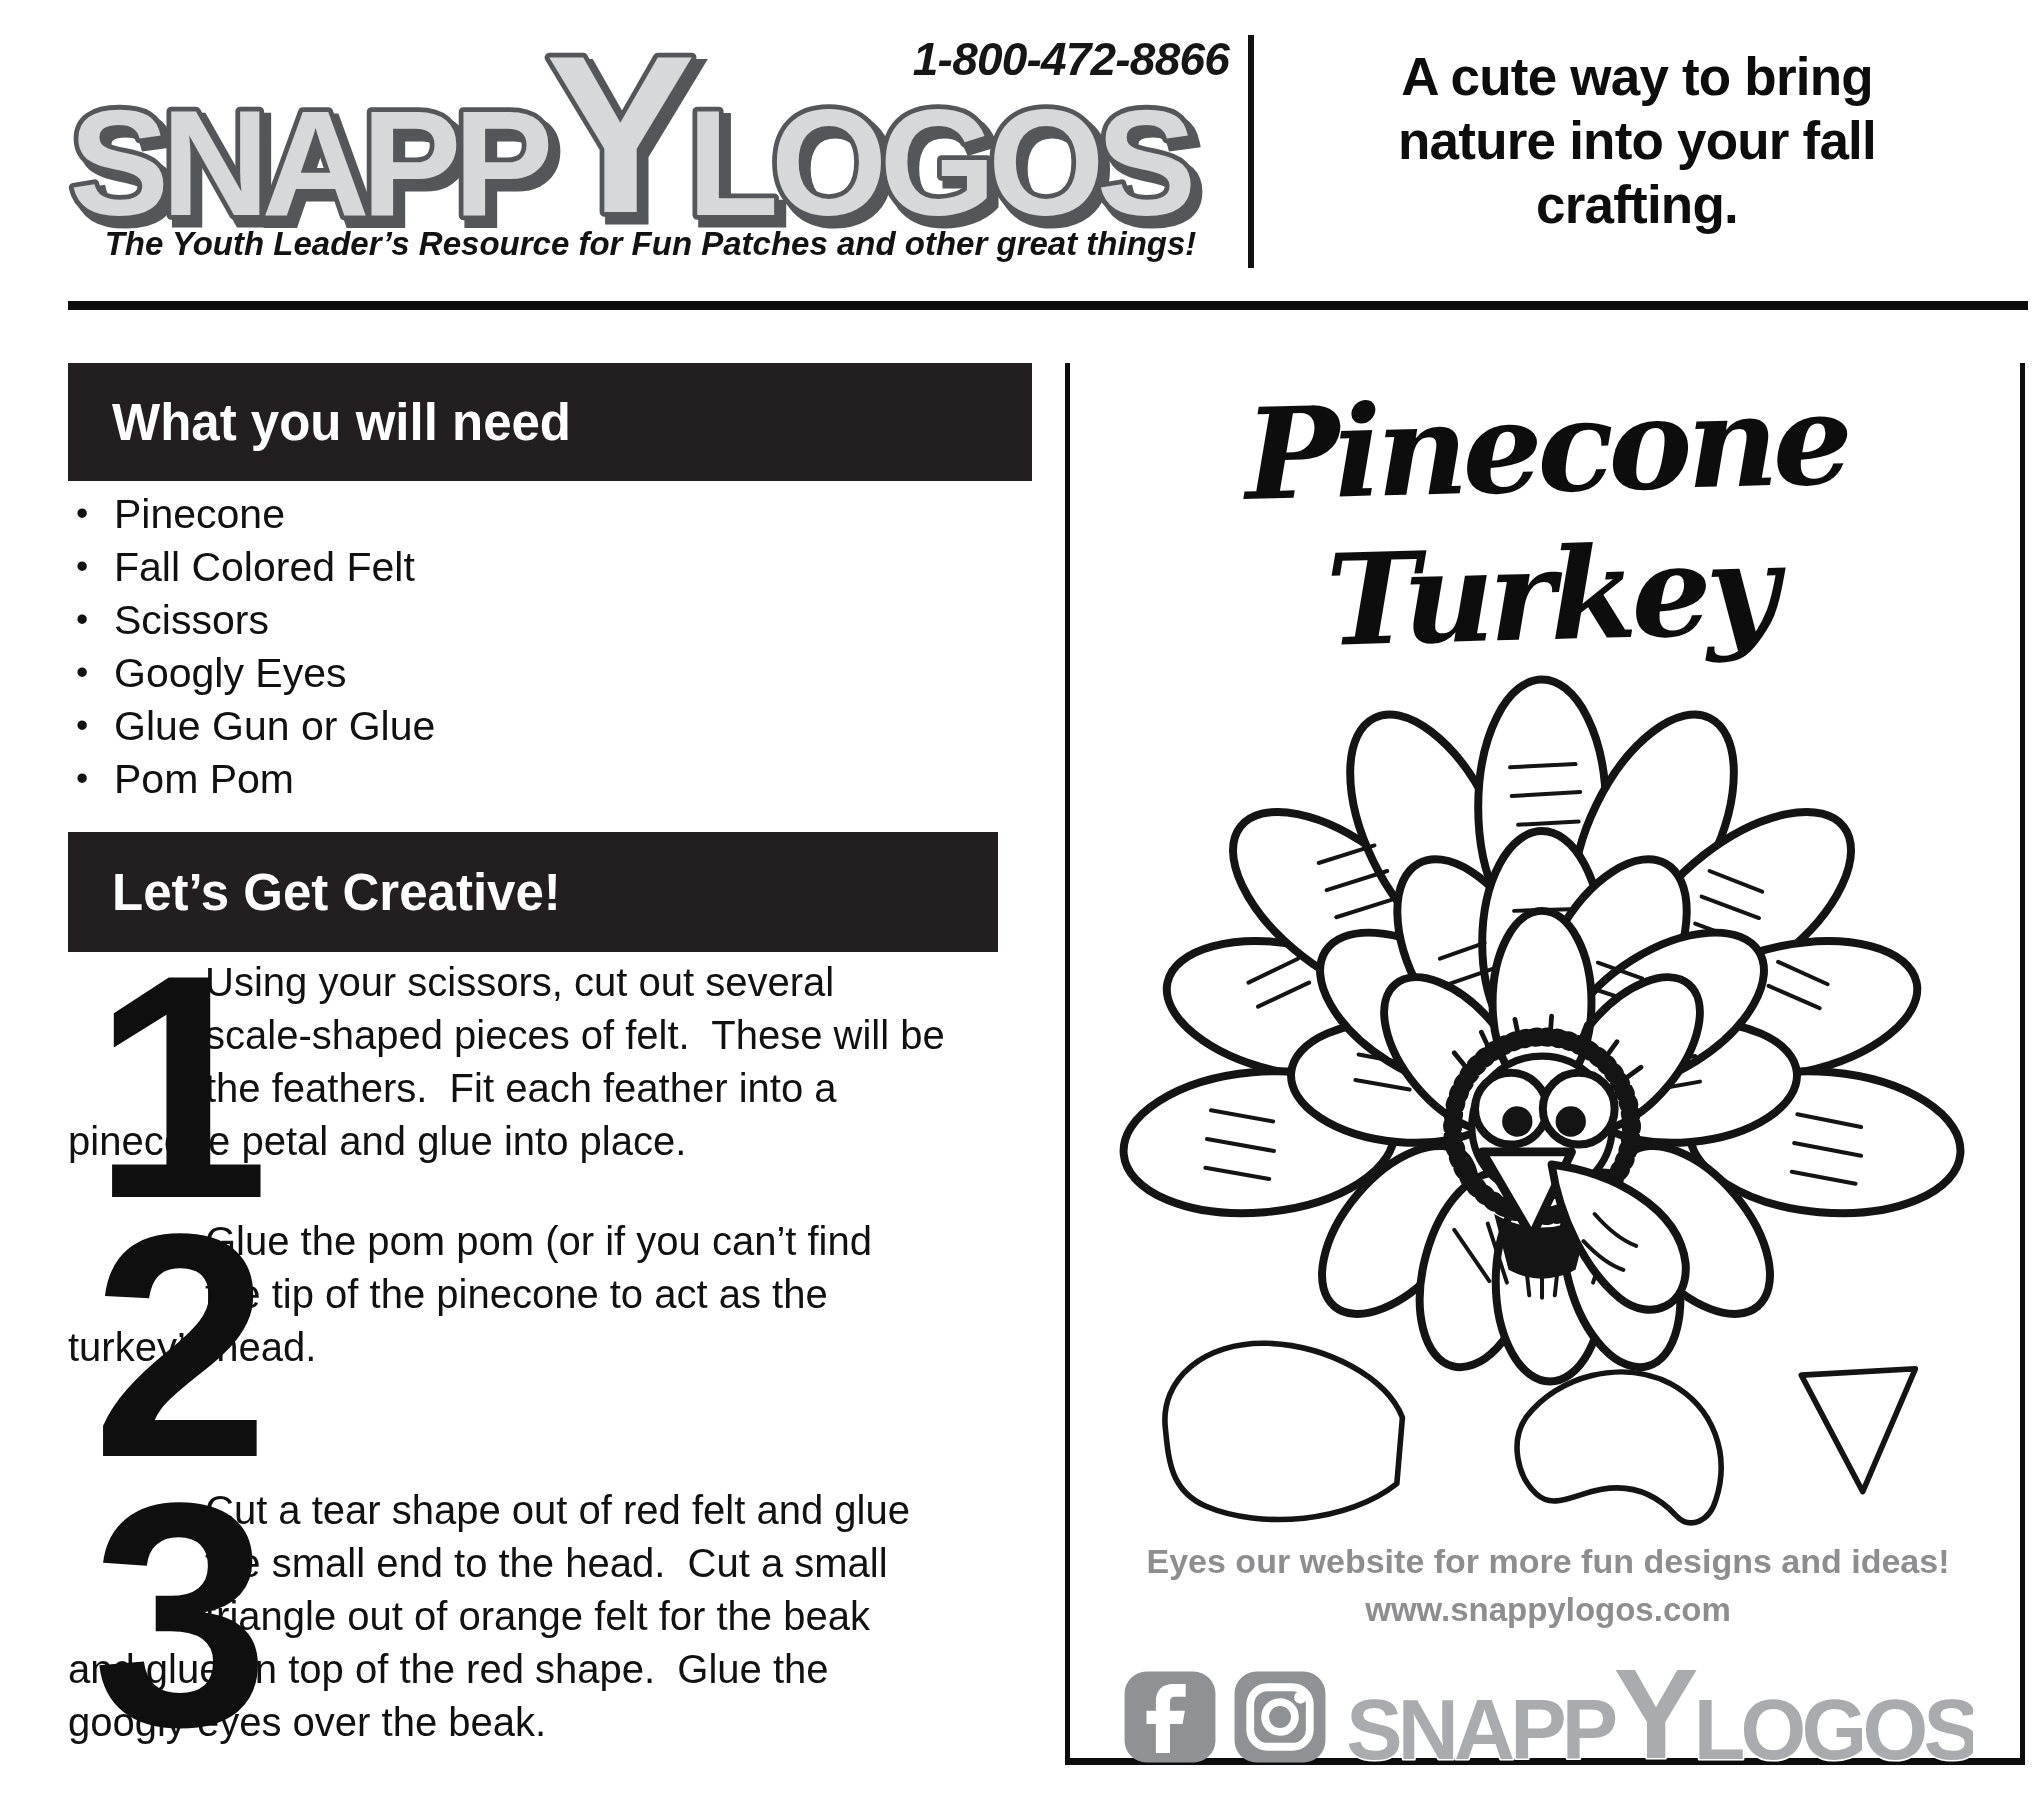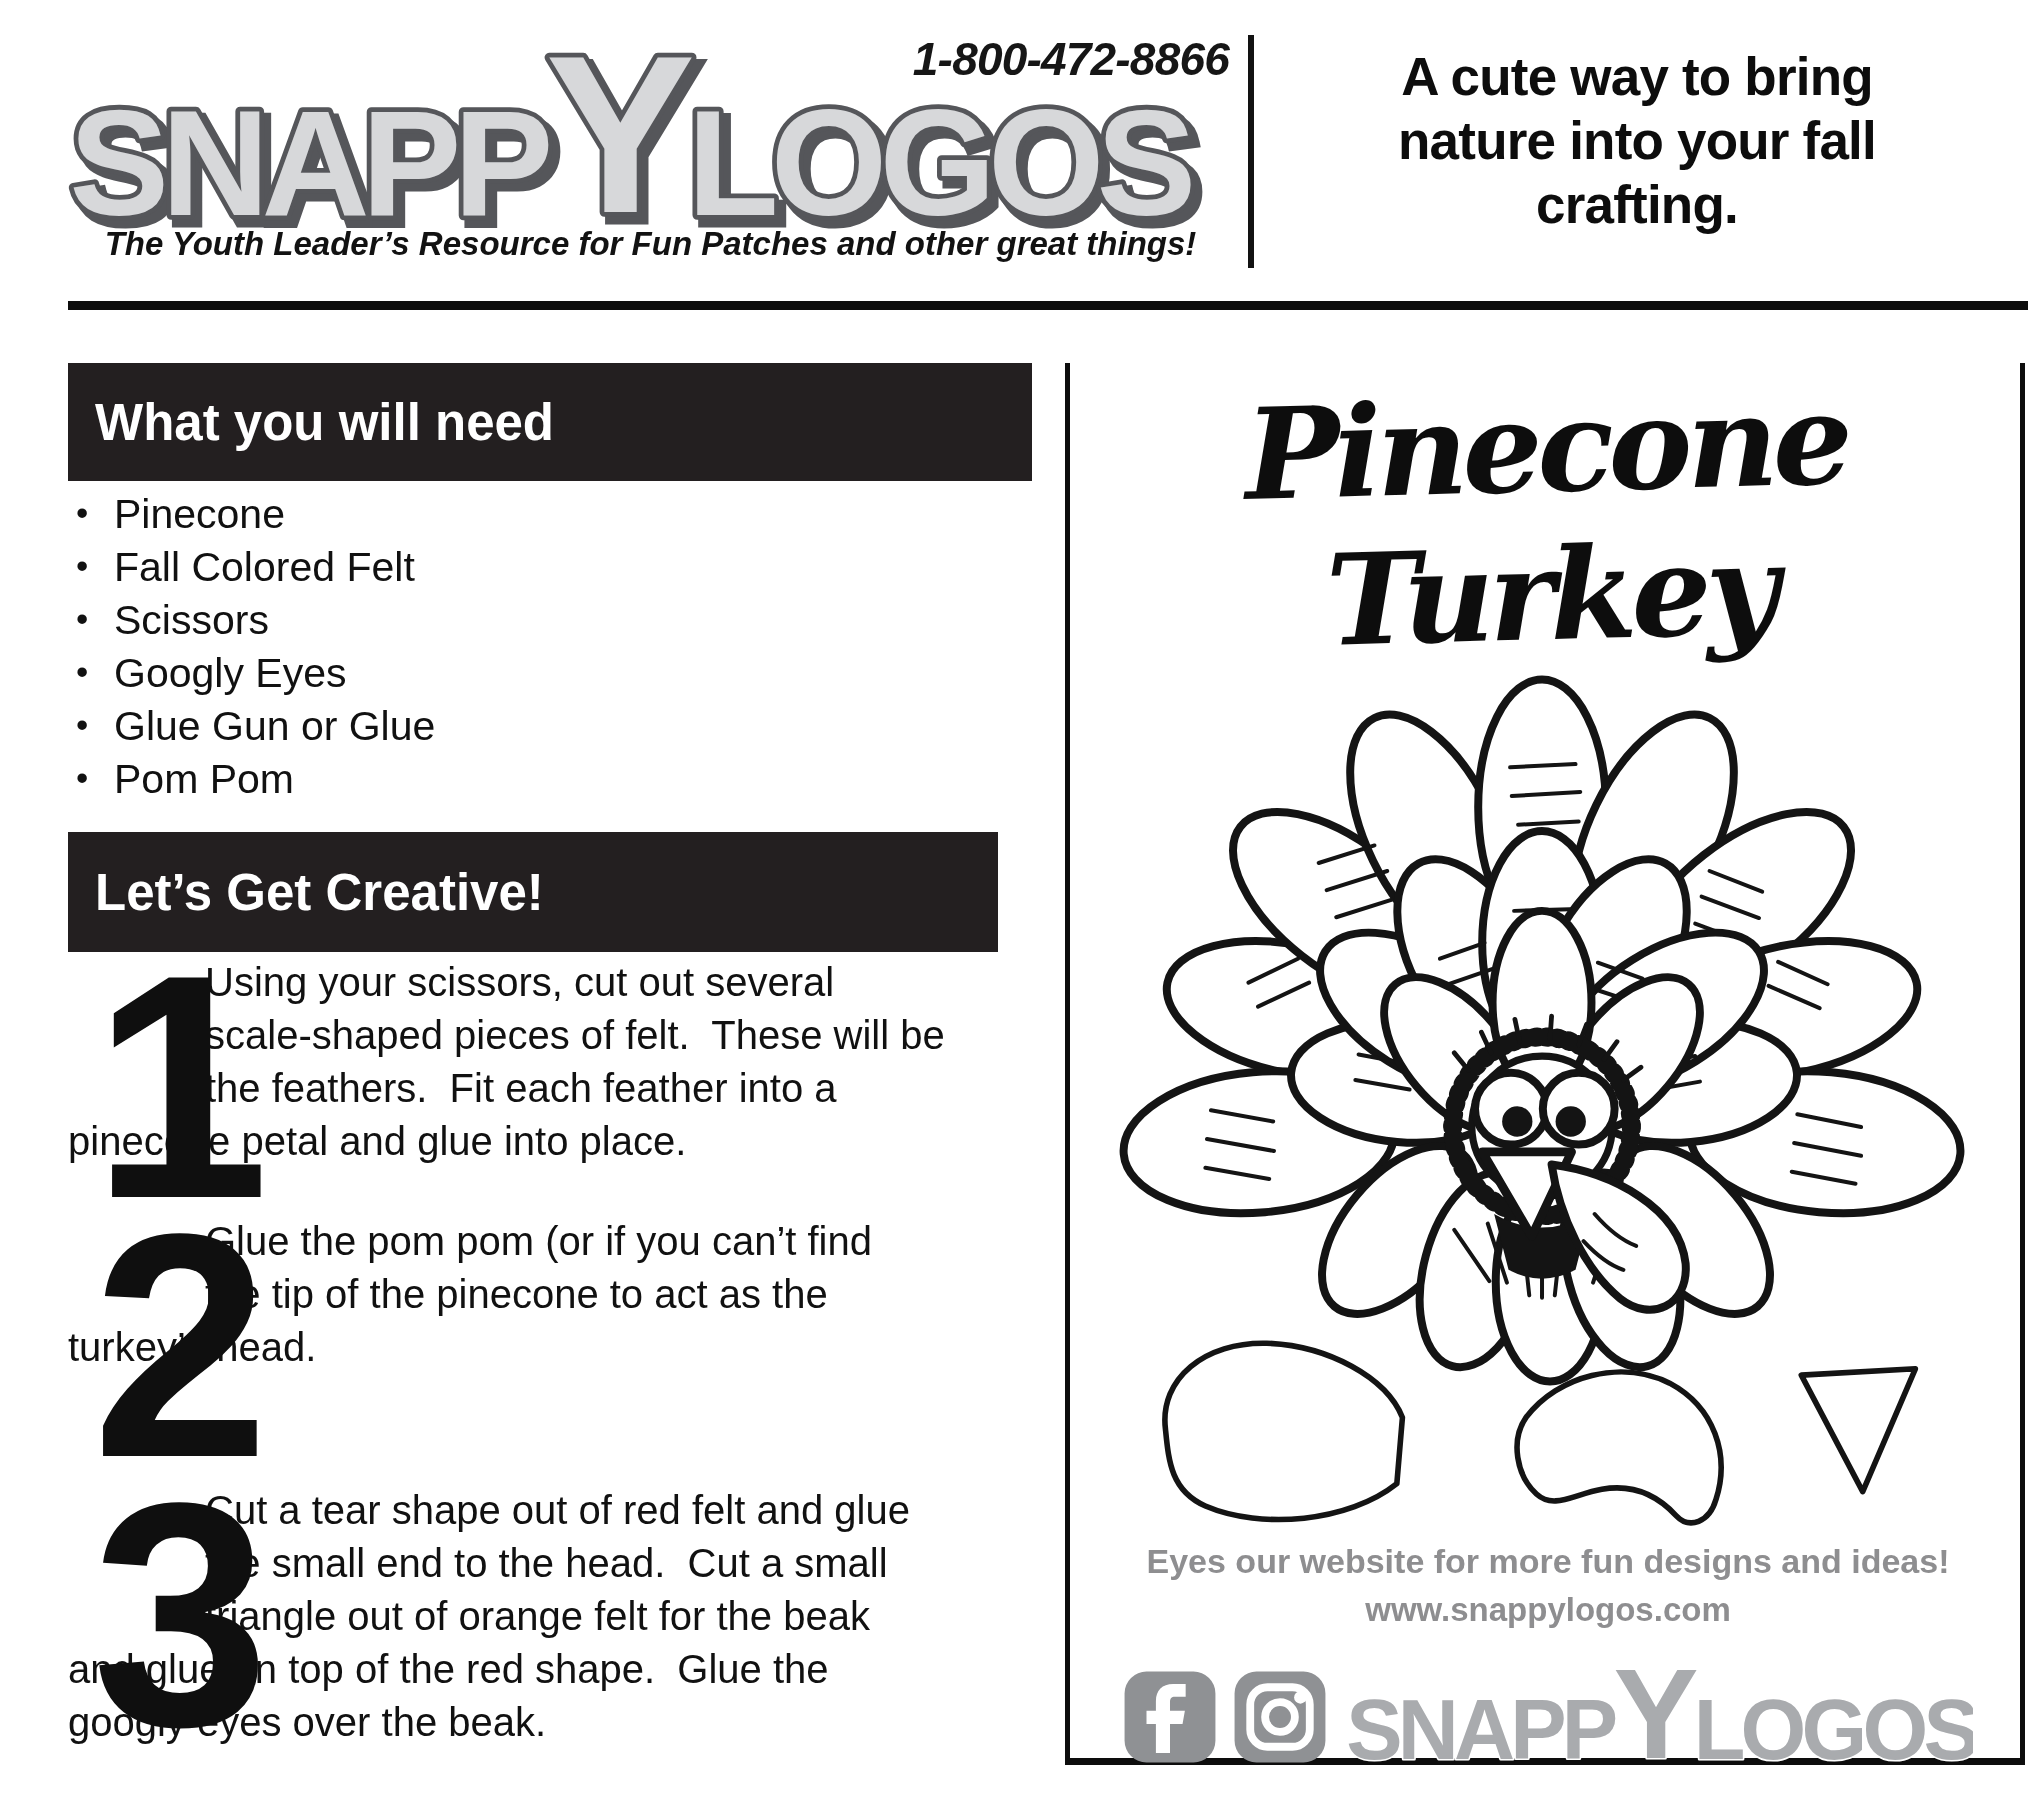--- a/index.html
+++ b/index.html
@@ -13,21 +13,21 @@
            font-style:italic; font-weight:bold; font-size:46px; letter-spacing:-0.8px; color:#161616; }
   .tagline { left:68px; top:225px; width:1165px; text-align:center;
              font-style:italic; font-weight:bold; font-size:33px; color:#121212; }
   .header-divider { left:1248px; top:35px; width:5.6px; height:233px; background:#121212; }
   .blurb { left:1274px; top:45px; width:726px; text-align:center;
            font-weight:bold; font-size:53px; line-height:64px; letter-spacing:-0.8px; color:#0d0d0d; }
   .rule { left:68px; top:301px; width:1960px; height:8.8px; background:#0d0d0d; }
 
   
   .bar { background:#231f20; color:#ffffff; font-weight:bold; font-size:51px;
-         display:flex; align-items:center; padding-left:27px; }
+         display:flex; align-items:center; padding-left:44px; }
   .bar-need { left:68px; top:363px; width:964px; height:118px; }
   .bar-creative { left:68px; top:832px; width:930px; height:120px; }
 
   .supplies { left:68px; top:488px; width:982px; }
   .supply-item { position:relative; padding-left:46px; font-size:41px; line-height:53px; color:#111; }
   .supply-item::before { content:"\2022"; position:absolute; left:8px; top:-1.6px; font-size:35px; }
 
   .step { left:68px; width:1037px; }
   .step-1 { top:956px; } .step-2 { top:1215px; } .step-3 { top:1484px; }
   .step-num { position:absolute; left:24px; top:-4.8px; width:168px; text-align:center;

